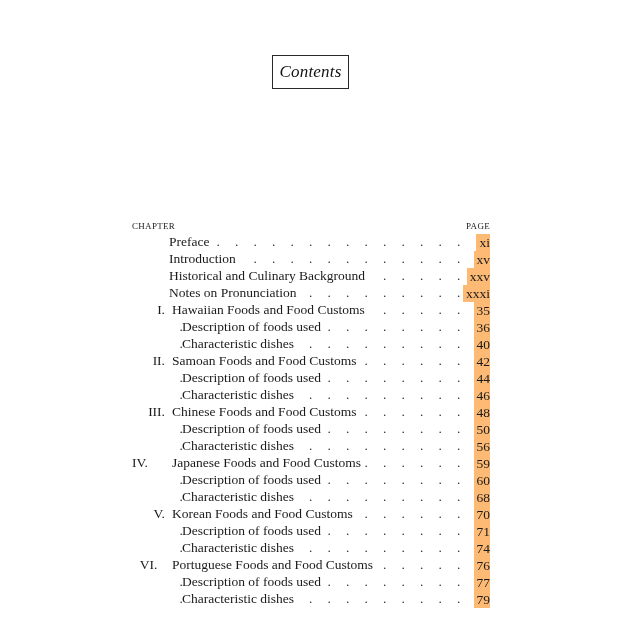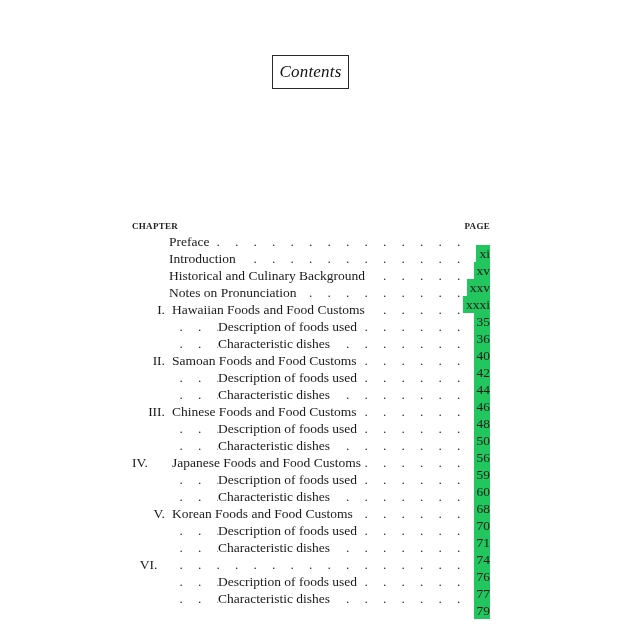--- a/index.html
+++ b/index.html
@@ -38,21 +38,21 @@
       position: absolute;
       left: 132px;
       top: 219px;
       width: 358px;
     }
     .toc-header {
       display: flex;
       justify-content: space-between;
       font-family: "Liberation Serif", serif;
       font-size: 9px;
-      font-weight: bold;
+      font-weight: normal;
       letter-spacing: 0.3px;
       height: 14px;
       line-height: 14px;
       color: #222;
     }
     .toc-row {
       position: relative;
       height: 17px;
       line-height: 17px;
       font-family: "Liberation Serif", serif;
@@ -65,41 +65,41 @@
       text-align: right;
     }
     .toc-row .label {
       position: absolute;
       top: 0;
       background: #fff;
       padding-right: 3px;
     }
     .toc-row.lvl0 .label { left: 37px; }
     .toc-row.lvl1 .label { left: 40px; }
-    .toc-row.lvl2 .label { left: 50px; margin-left: 36px; }
+    .toc-row.lvl2 .label { left: 50px; }
     .toc-row .dots {
       position: absolute;
       left: 40px;
       right: 28px;
       top: 0;
       overflow: hidden;
       letter-spacing: 0;
       color: #333;
     }
     .toc-row .dots span {
       display: inline-block;
       width: 18.5px;
       text-align: center;
     }
     .toc-row .page {
       position: absolute;
       right: 0;
-      top: 12px;
+      top: 1px;
       text-align: right;
-      background: #22c55e;
+      background: #fdba74;
       padding-left: 3px;
     }
   </style>
 </head>
 <body>
 
 <div class="title-box">
   <span class="title-text">Contents</span>
 </div>
 
@@ -219,20 +219,21 @@
       </div>
       <div class="toc-row lvl2">
         <span class="dots"><span>.</span><span>.</span><span>.</span><span>.</span><span>.</span><span>.</span><span>.</span><span>.</span><span>.</span><span>.</span><span>.</span><span>.</span><span>.</span><span>.</span><span>.</span><span>.</span></span>
         <span class="num" style="right: auto; left: 0px; width: 33px; text-align: right;"></span>
         <span class="label">Characteristic dishes</span>
         <span class="page">74</span>
       </div>
       <div class="toc-row lvl1">
         <span class="dots"><span>.</span><span>.</span><span>.</span><span>.</span><span>.</span><span>.</span><span>.</span><span>.</span><span>.</span><span>.</span><span>.</span><span>.</span><span>.</span><span>.</span><span>.</span><span>.</span></span>
         <span class="num" style="right: auto; left: 0px; width: 33px; text-align: center;">VI.</span>
+        <span class="label">Portuguese Foods and Food Customs</span>
         <span class="page">76</span>
       </div>
       <div class="toc-row lvl2">
         <span class="dots"><span>.</span><span>.</span><span>.</span><span>.</span><span>.</span><span>.</span><span>.</span><span>.</span><span>.</span><span>.</span><span>.</span><span>.</span><span>.</span><span>.</span><span>.</span><span>.</span></span>
         <span class="num" style="right: auto; left: 0px; width: 33px; text-align: right;"></span>
         <span class="label">Description of foods used</span>
         <span class="page">77</span>
       </div>
       <div class="toc-row lvl2">
         <span class="dots"><span>.</span><span>.</span><span>.</span><span>.</span><span>.</span><span>.</span><span>.</span><span>.</span><span>.</span><span>.</span><span>.</span><span>.</span><span>.</span><span>.</span><span>.</span><span>.</span></span>

